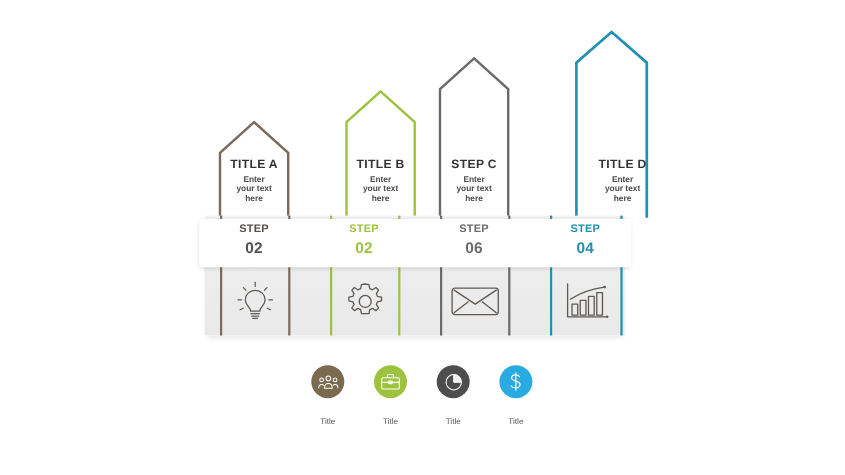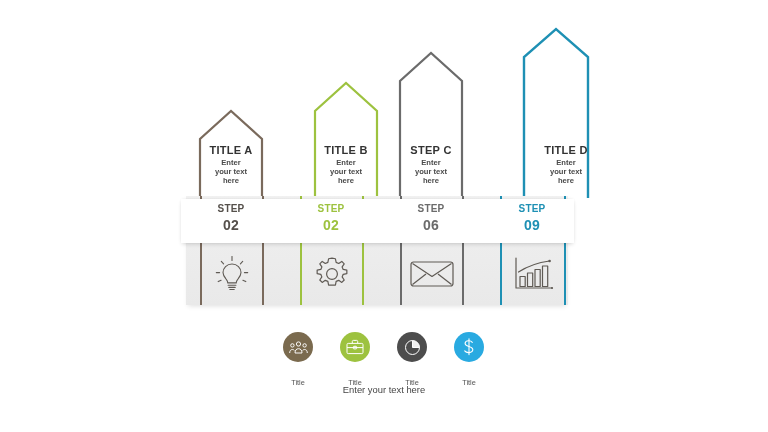--- a/index.html
+++ b/index.html
@@ -197,21 +197,21 @@
     <div class="step-cell" style="left:298px;width:66px;color:#9dc23f;">
       <div class="step-word">STEP</div>
       <div class="step-num">02</div>
     </div>
     <div class="step-cell" style="left:398px;width:66px;color:#6b6b6b;">
       <div class="step-word">STEP</div>
       <div class="step-num">06</div>
     </div>
     <div class="step-cell" style="left:499px;width:66px;color:#1e90b4;">
       <div class="step-word">STEP</div>
-      <div class="step-num">09</div>
+      <div class="step-num">04</div>
     </div>
 
     <div class="icon-cell" style="left:202px;width:60px;">
       <svg width="38" height="40" viewBox="0 0 38 40">
         <g fill="none" stroke="#5f5a54" stroke-width="1.1" stroke-linecap="round">
           <path d="M19,10 C13.8,10 10,13.9 10,18.6 C10,21.6 11.6,23.4 13.1,25.1 C14.3,26.4 14.7,27.4 14.8,28.9 L23.2,28.9 C23.3,27.4 23.7,26.4 24.9,25.1 C26.4,23.4 28,21.6 28,18.6 C28,13.9 24.2,10 19,10 Z"></path>
           <line x1="15.1" y1="31.2" x2="22.9" y2="31.2"></line>
           <line x1="15.8" y1="33.4" x2="22.2" y2="33.4"></line>
           <line x1="16.8" y1="35.5" x2="21.2" y2="35.5"></line>
           <line x1="19" y1="2.6" x2="19" y2="6.4"></line>
@@ -315,15 +315,14 @@
             <path d="M10.3,4.3 C9.3,3.1 7.9,2.7 6.4,2.8 C4.5,2.9 3.1,3.9 3.1,5.5 C3.1,9.2 10.8,7.6 10.8,11.6 C10.8,13.4 9.1,14.5 7,14.6 C5.2,14.7 3.6,14.1 2.7,12.9"></path>
             <line x1="7" y1="0.9" x2="7" y2="16.6"></line>
           </g>
         </svg>
       </div>
       <div class="circ-label">Title</div>
     </div>
 
   </div>
 
-  <div class="bottom-note">Enter your text here</div>
 
 </div>
 
 </body></html>

